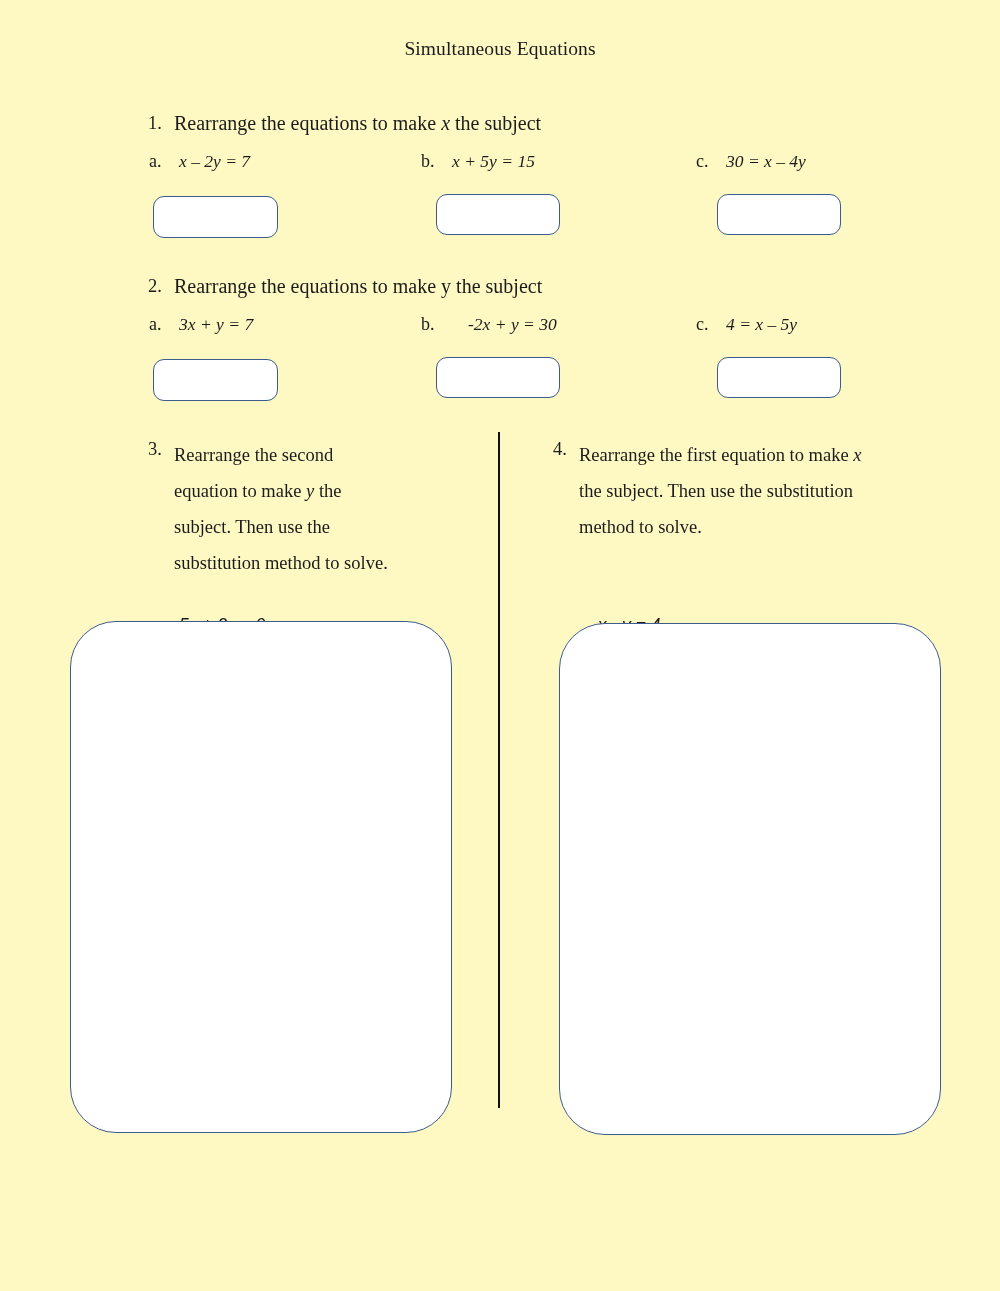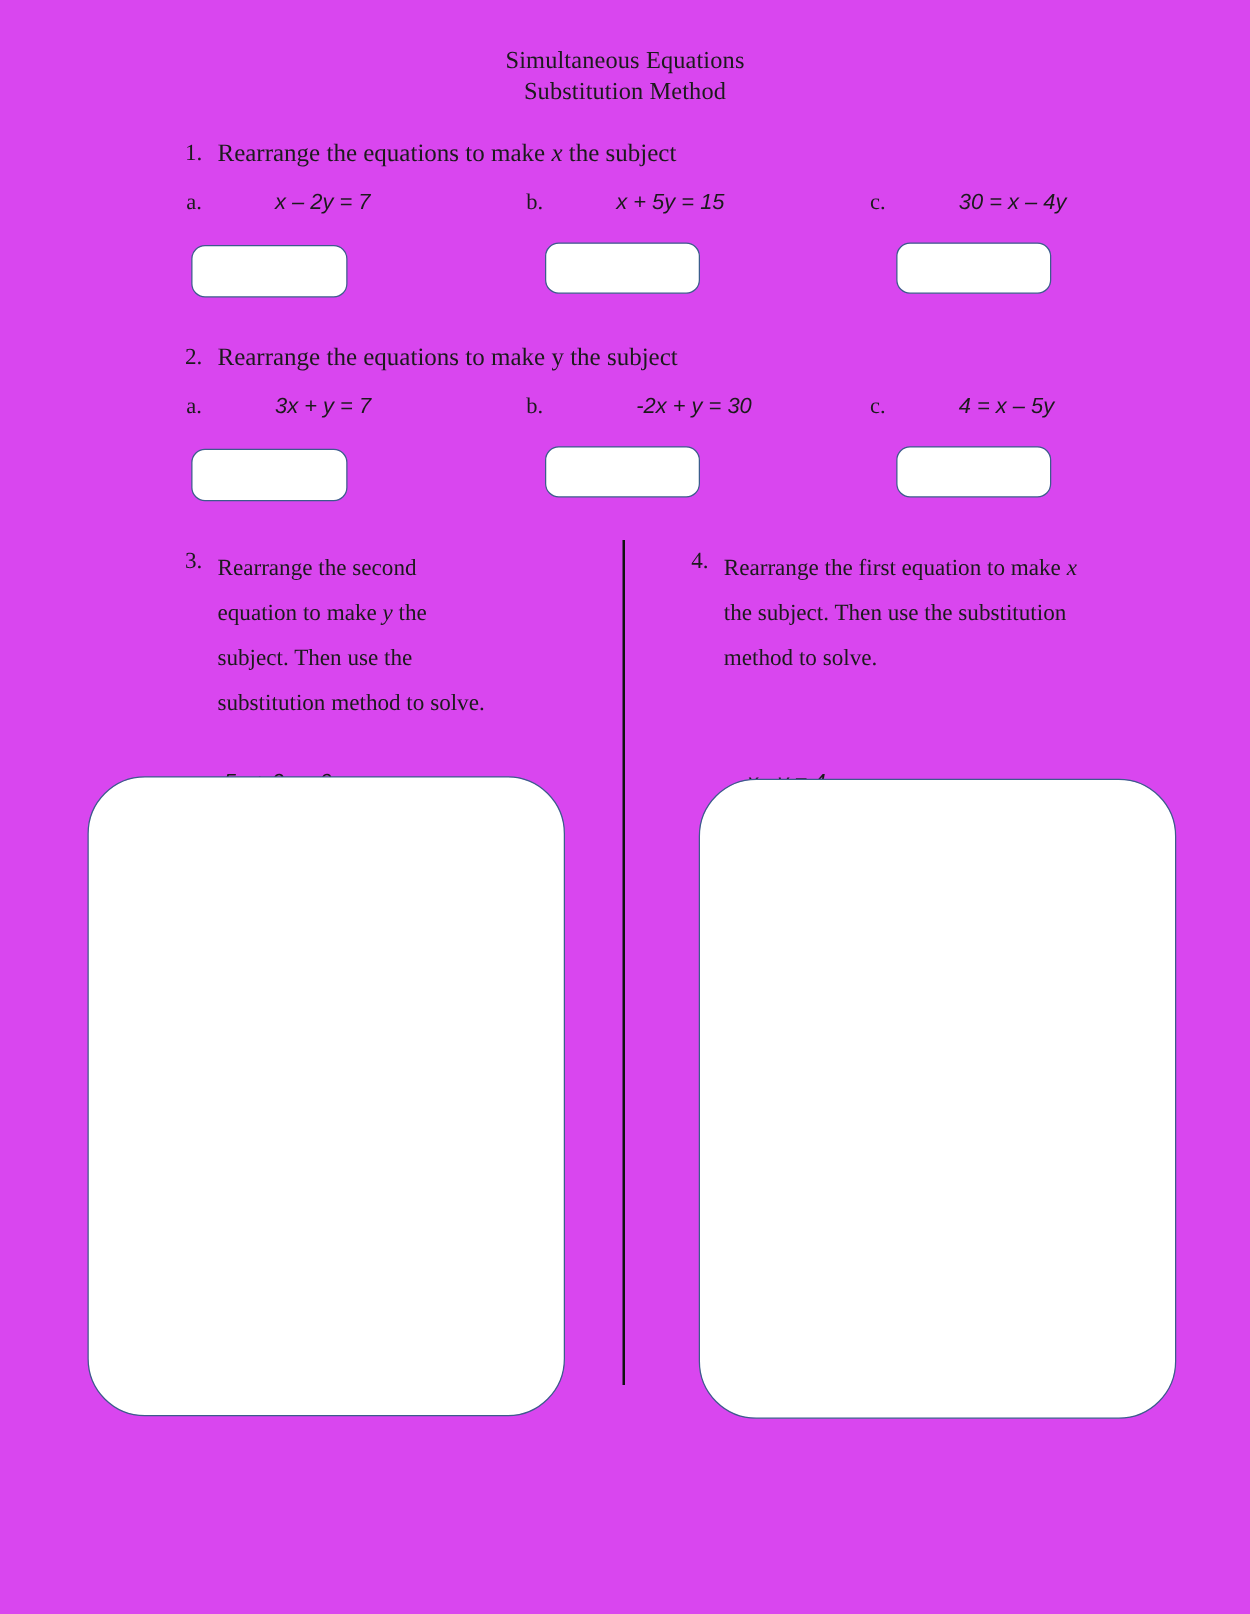--- a/index.html
+++ b/index.html
@@ -4,21 +4,21 @@
 <style>
   html, body {
     margin: 0;
     padding: 0;
     background: #ffffff;
   }
   .page {
     position: relative;
     width: 1000px;
     height: 1291px;
-    background: #d946ef;
+    background: #fef9c3;
     overflow: hidden;
     font-family: "Liberation Serif", serif;
     color: #1a1a1a;
   }
 
   
   .title-block {
     position: absolute;
     left: 0;
     top: 36px;
@@ -61,27 +61,26 @@
   
   .sub-label {
     position: absolute;
     font-family: "Liberation Serif", serif;
     font-size: 18px;
     line-height: 24px;
     color: #1b1b1b;
   }
   .eqn {
     position: absolute;
-    font-family: Liberation Sans, sans-serif;
+    font-family: Liberation Serif, serif;
     font-style: italic;
     font-size: 17.5px;
     line-height: 24px;
     color: #1b1b1b;
     white-space: nowrap;
-    margin-left: 41px;
   }
 
   
   .ans-box {
     position: absolute;
     box-sizing: border-box;
     background: #ffffff;
     border: 1.6px solid #3c5c8c;
     border-radius: 11px;
   }
@@ -131,21 +130,20 @@
     border-radius: 46px;
   }
 </style>
 </head>
 <body>
 
 <div class="page">
 
   <div class="title-block">
     <div class="title-line">Simultaneous Equations</div>
-    <div class="title-line">Substitution Method</div>
   </div>
 
   <div class="q-row" style="left:148px; top:111px;">
     <span class="q-num">1.</span>
     <span class="q-text"><span>Rearrange the equations to make </span><span class="it">x</span><span> the subject</span></span>
   </div>
 
   <span class="sub-label" style="left:149px; top:149px;">a.</span>
   <span class="eqn" style="left:179px; top:149px;">x – 2y = 7</span>
 

